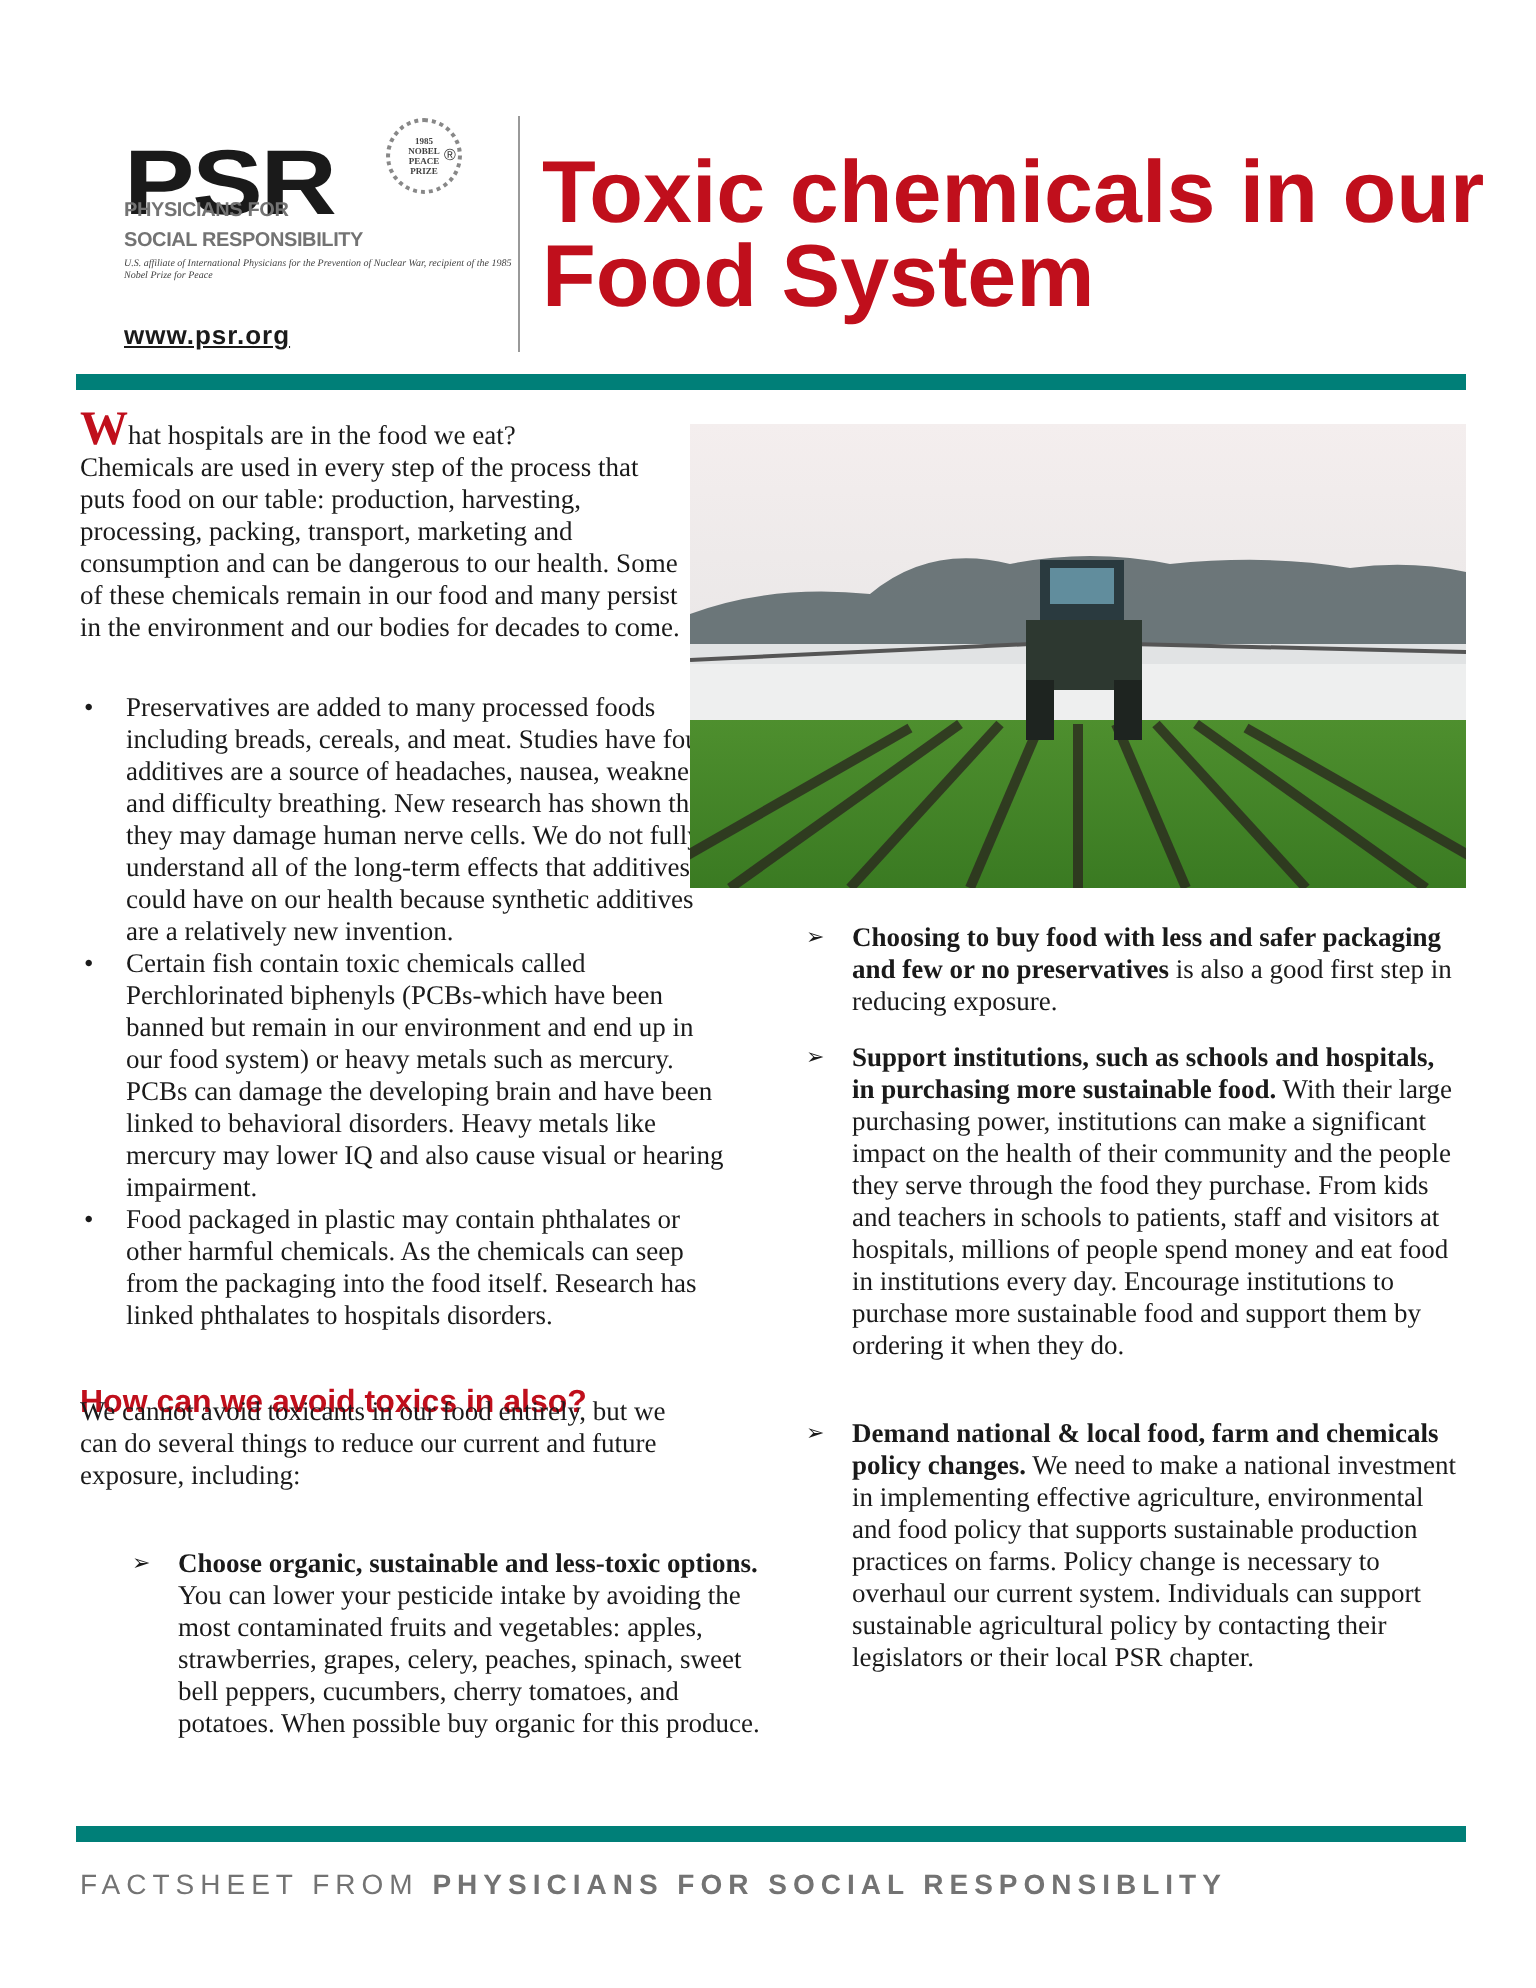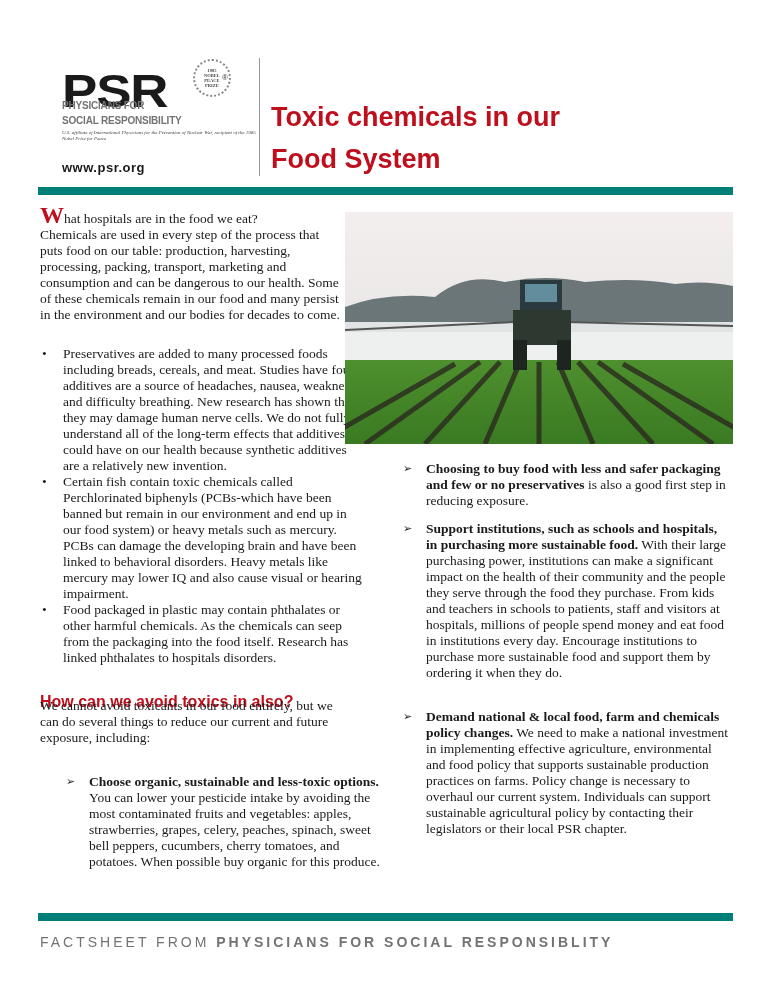--- a/index.html
+++ b/index.html
@@ -4,28 +4,28 @@
 <style>
   html, body { margin: 0; padding: 0; background: #ffffff; }
   body { width: 768px; height: 994px; position: relative; overflow: hidden; font-family: "Liberation Serif", serif; color: #1a1a1a; }
 
   
   .logo { position: absolute; left: 62px; top: 55px; width: 180px; margin-top: 16px; }
   .psr-mark { font-family: "Liberation Sans", sans-serif; font-weight: 900; font-size: 46px; letter-spacing: -1px; line-height: 40px; color: #1a1a1a; transform: scaleX(1.15); transform-origin: left; display: inline-block; }
   .reg { position: absolute; left: 160px; top: 2px; font-family: "Liberation Sans", sans-serif; font-size: 8px; color: #333; }
   .org-name { position: absolute; left: 62px; top: 98px; font-family: Liberation Sans, sans-serif; font-weight: bold; font-size: 10px; line-height: 15px; color: #737373; letter-spacing: -0.2px; }
   .affiliation { position: absolute; left: 62px; top: 130px; width: 200px; font-family: "Liberation Serif", serif; font-style: italic; font-size: 5px; line-height: 6px; color: #444; }
-  .website { position: absolute; left: 62px; top: 160px; font-family: "Liberation Sans", sans-serif; font-weight: bold; font-size: 13px; color: #1a1a1a; letter-spacing: 0.5px; }
+  .website { position: absolute; left: 62px; top: 160px; font-family: "Liberation Sans", sans-serif; font-weight: bold; font-size: 13px; color: #1a1a1a; letter-spacing: 0.5px; text-decoration: underline; }
 
   .nobel { position: absolute; left: 193px; top: 59px; width: 34px; height: 34px; border-radius: 50%; border: 2px dotted #888; display: flex; flex-direction: column; align-items: center; justify-content: center; }
   .nobel span { font-family: "Liberation Serif", serif; font-size: 4.5px; line-height: 5px; font-weight: bold; color: #444; }
 
   .header-divider { position: absolute; left: 259px; top: 58px; width: 1px; height: 118px; background: #999; }
 
-  .title { position: absolute; left: 271px; top: 76px; font-family: "Liberation Sans", sans-serif; font-weight: bold; font-size: 27px; line-height: 42px; color: #c00f1c; margin-top: 20px; }
+  .title { position: absolute; left: 271px; top: 76px; font-family: "Liberation Sans", sans-serif; font-weight: bold; font-size: 44px; line-height: 42px; color: #c00f1c; }
 
   .teal-bar { position: absolute; left: 38px; width: 695px; height: 8px; background: #007f78; }
   .teal-top { top: 187px; }
   .teal-bottom { top: 913px; }
 
   
   .intro { position: absolute; left: 40px; top: 207px; width: 300px; font-size: 13.5px; line-height: 16px; }
   .dropcap { font-size: 24px; font-weight: bold; color: #c00f1c; line-height: 16px; }
 
   

